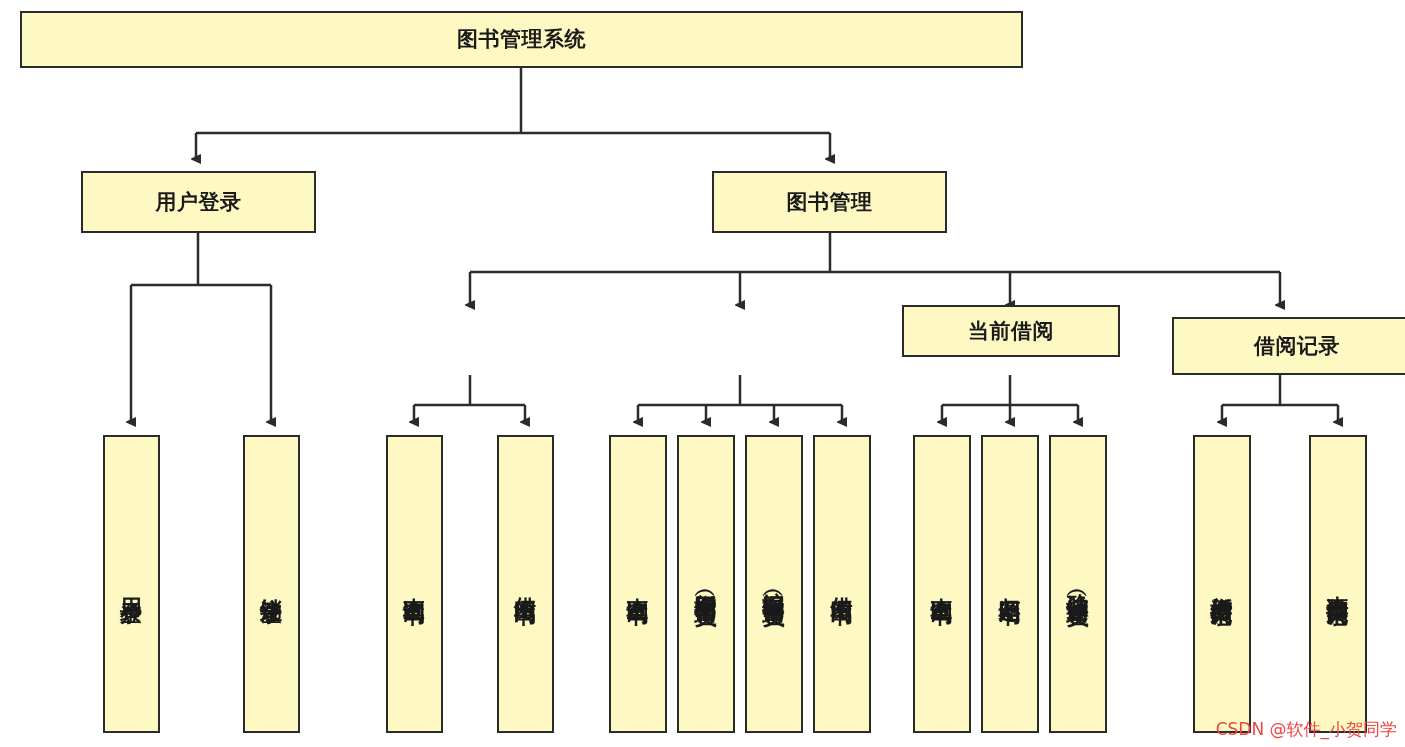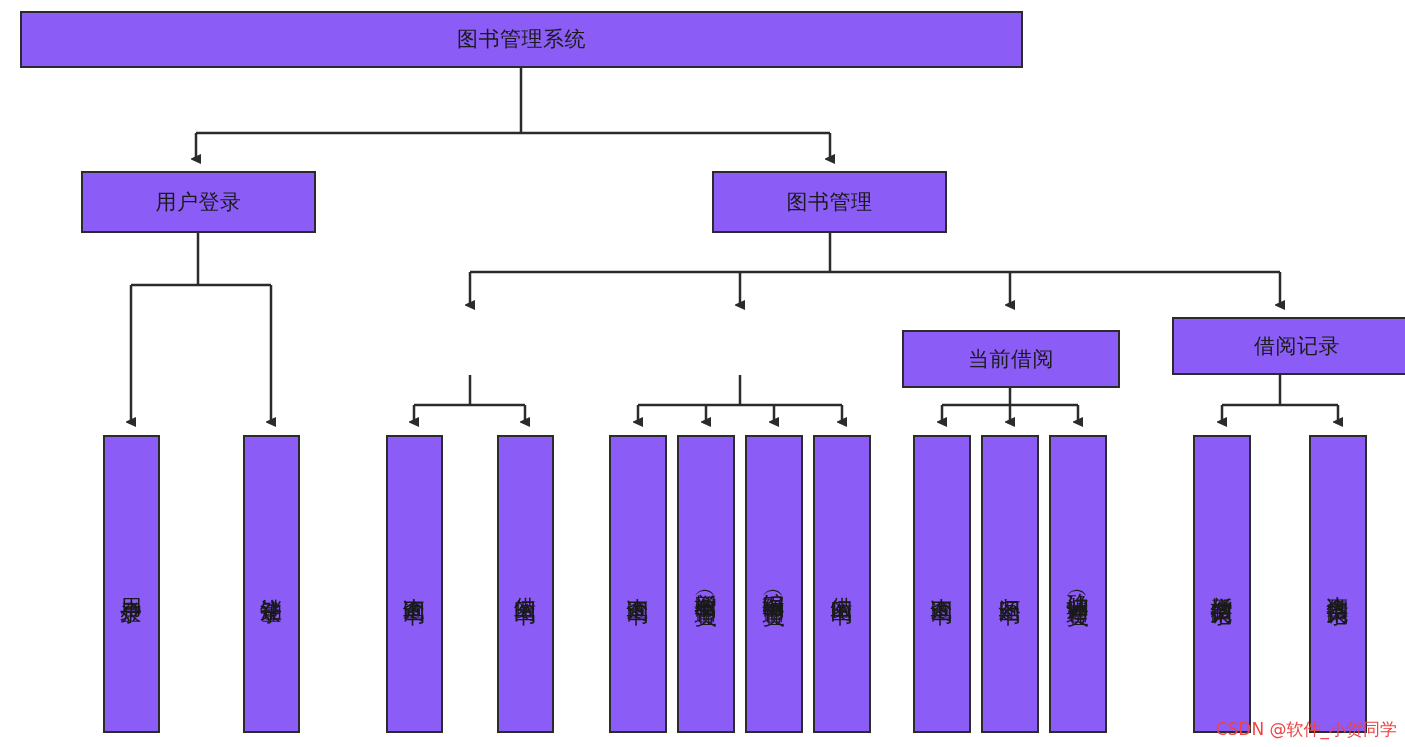--- a/index.html
+++ b/index.html
@@ -12,25 +12,26 @@
     width: 1405px;
     height: 747px;
     background: #ffffff;
     font-family: "DejaVu Sans", "Liberation Sans", sans-serif;
     overflow: hidden;
   }
   .node {
     position: absolute;
     box-sizing: border-box;
     border: 2px solid #2b2b2b;
-    background: #8b5cf6;
+    background: #fef9c3;
     display: flex;
     align-items: center;
     justify-content: center;
     color: #1a1a1a;
+    font-weight: bold;
   }
   .node .label {
     font-size: 21px;
     line-height: 1.15;
     letter-spacing: 0.5px;
     white-space: nowrap;
   }
   .node.leaf {
     align-items: center;
     justify-content: center;
@@ -121,21 +122,21 @@
     <span class="label">图书管理系统</span>
   </div>
 
   <div class="node" style="left:81px; top:171px; width:235px; height:62px;">
     <span class="label">用户登录</span>
   </div>
   <div class="node" style="left:712px; top:171px; width:235px; height:62px;">
     <span class="label">图书管理</span>
   </div>
 
-  <div class="node" style="left:902px; top:330px; width:218px; height:58px;">
+  <div class="node" style="left:902px; top:305px; width:218px; height:52px;">
     <span class="label">当前借阅</span>
   </div>
   <div class="node" style="left:1172px; top:317px; width:250px; height:58px;">
     <span class="label">借阅记录</span>
   </div>
 
   <div class="node leaf" style="left:103px; top:435px; width:57px; height:298px;">
     <span class="label">用户登录</span>
   </div>
   <div class="node leaf" style="left:243px; top:435px; width:57px; height:298px;">

